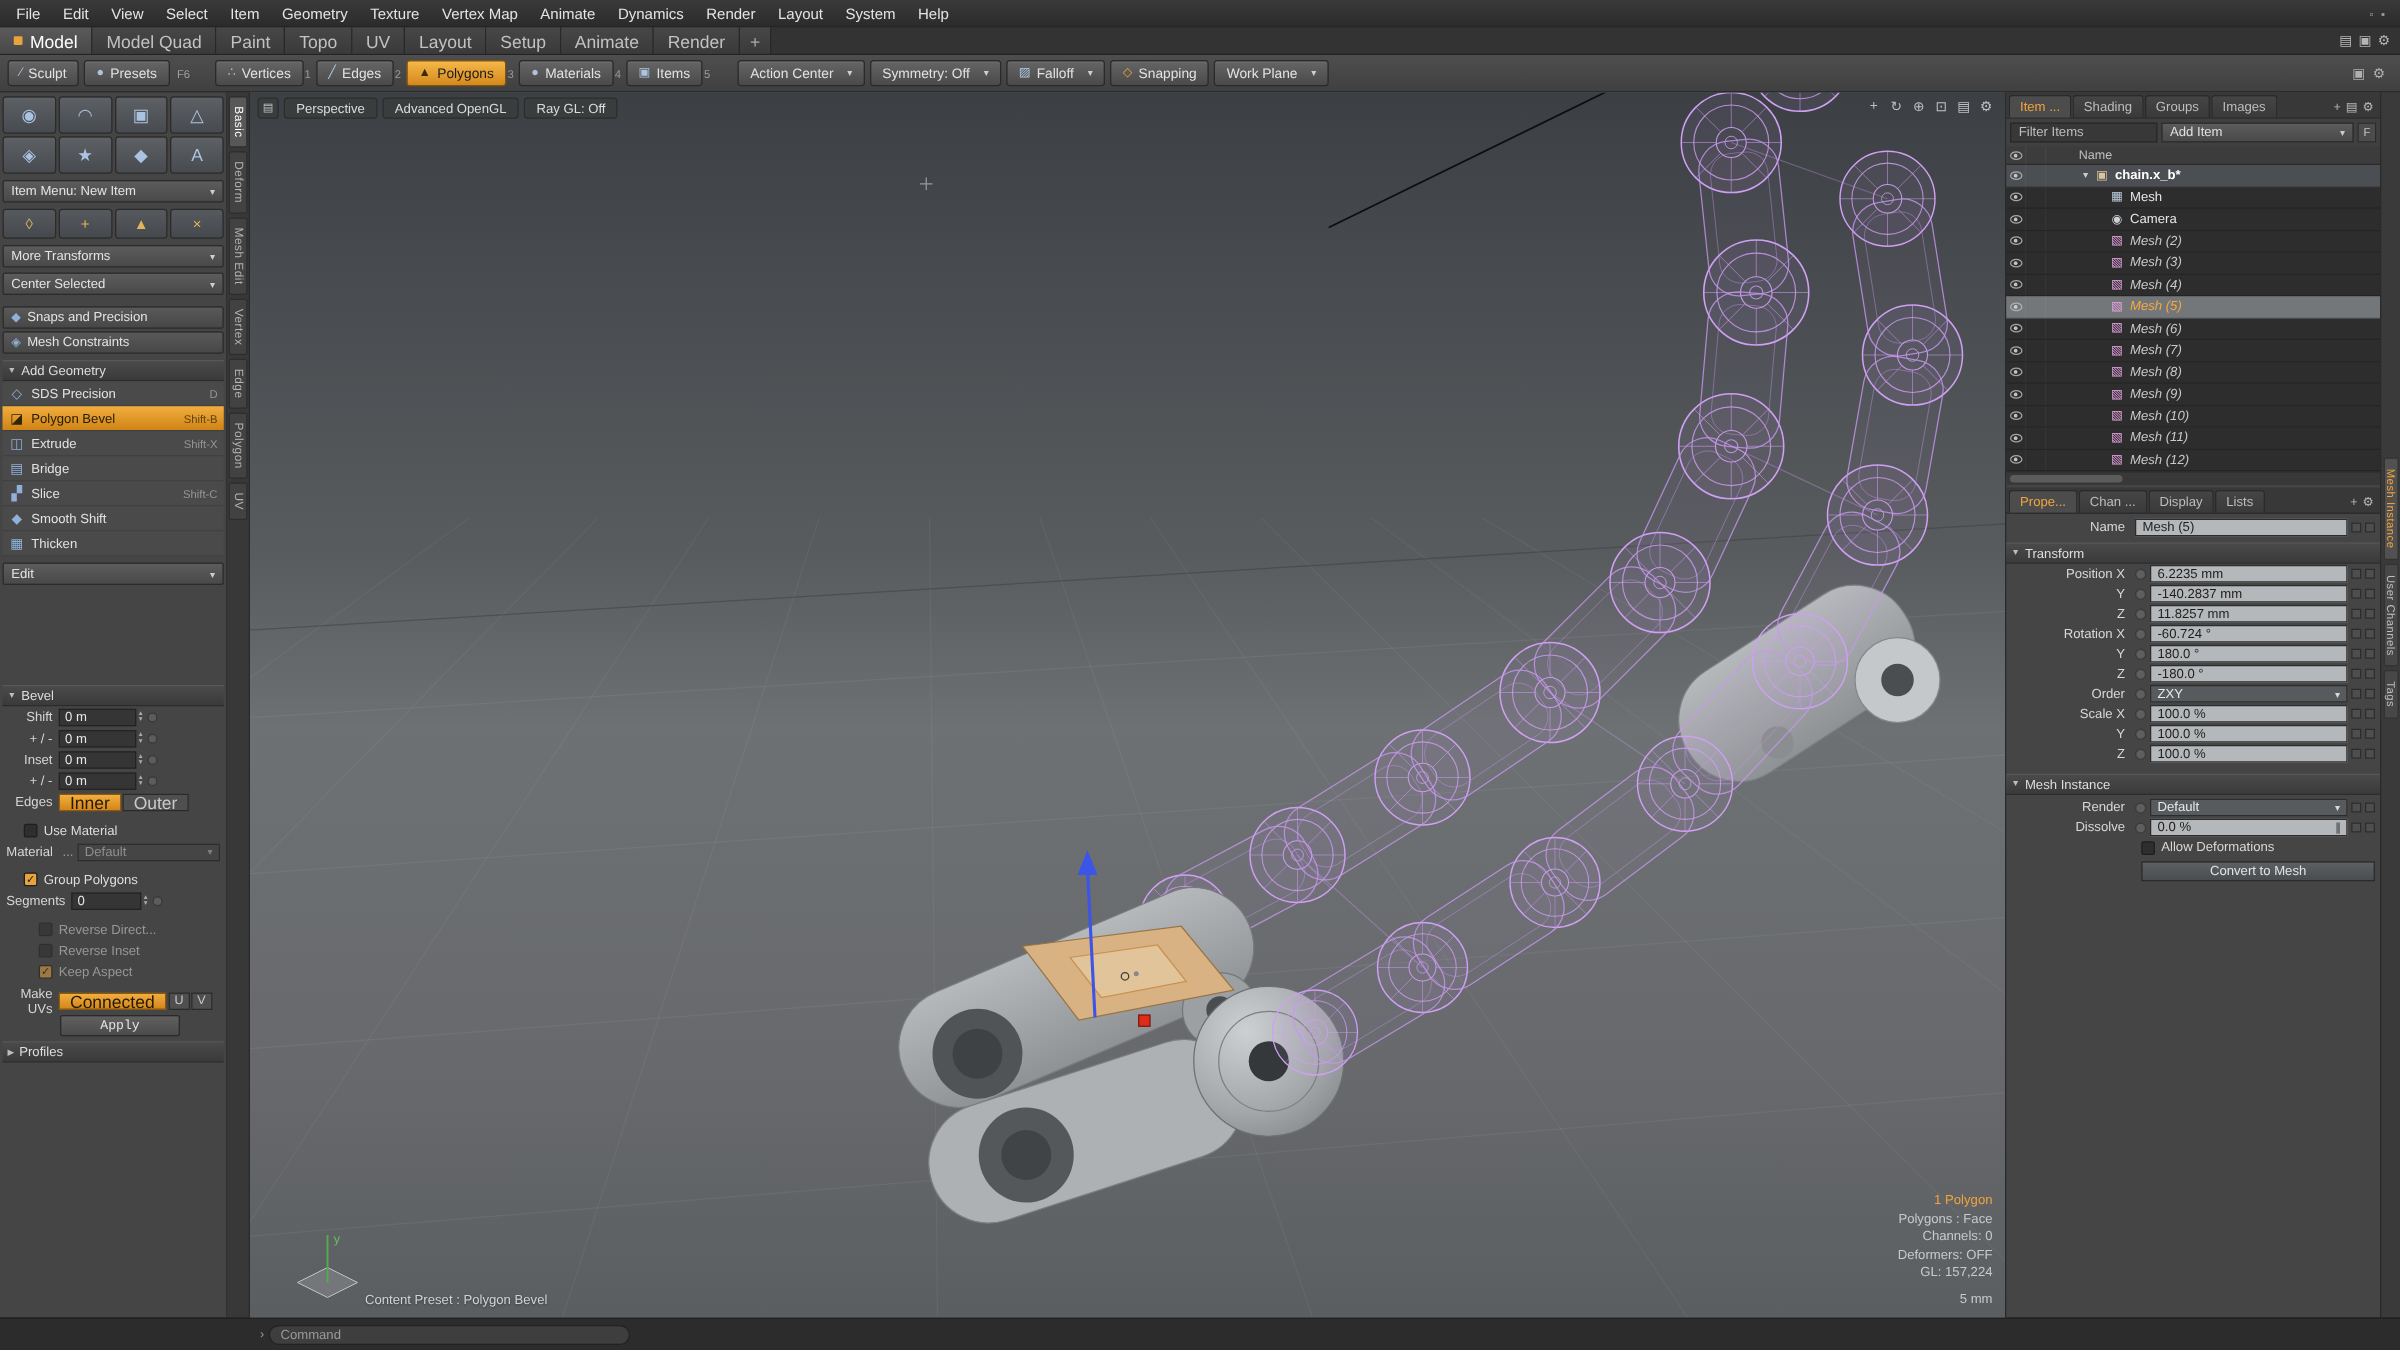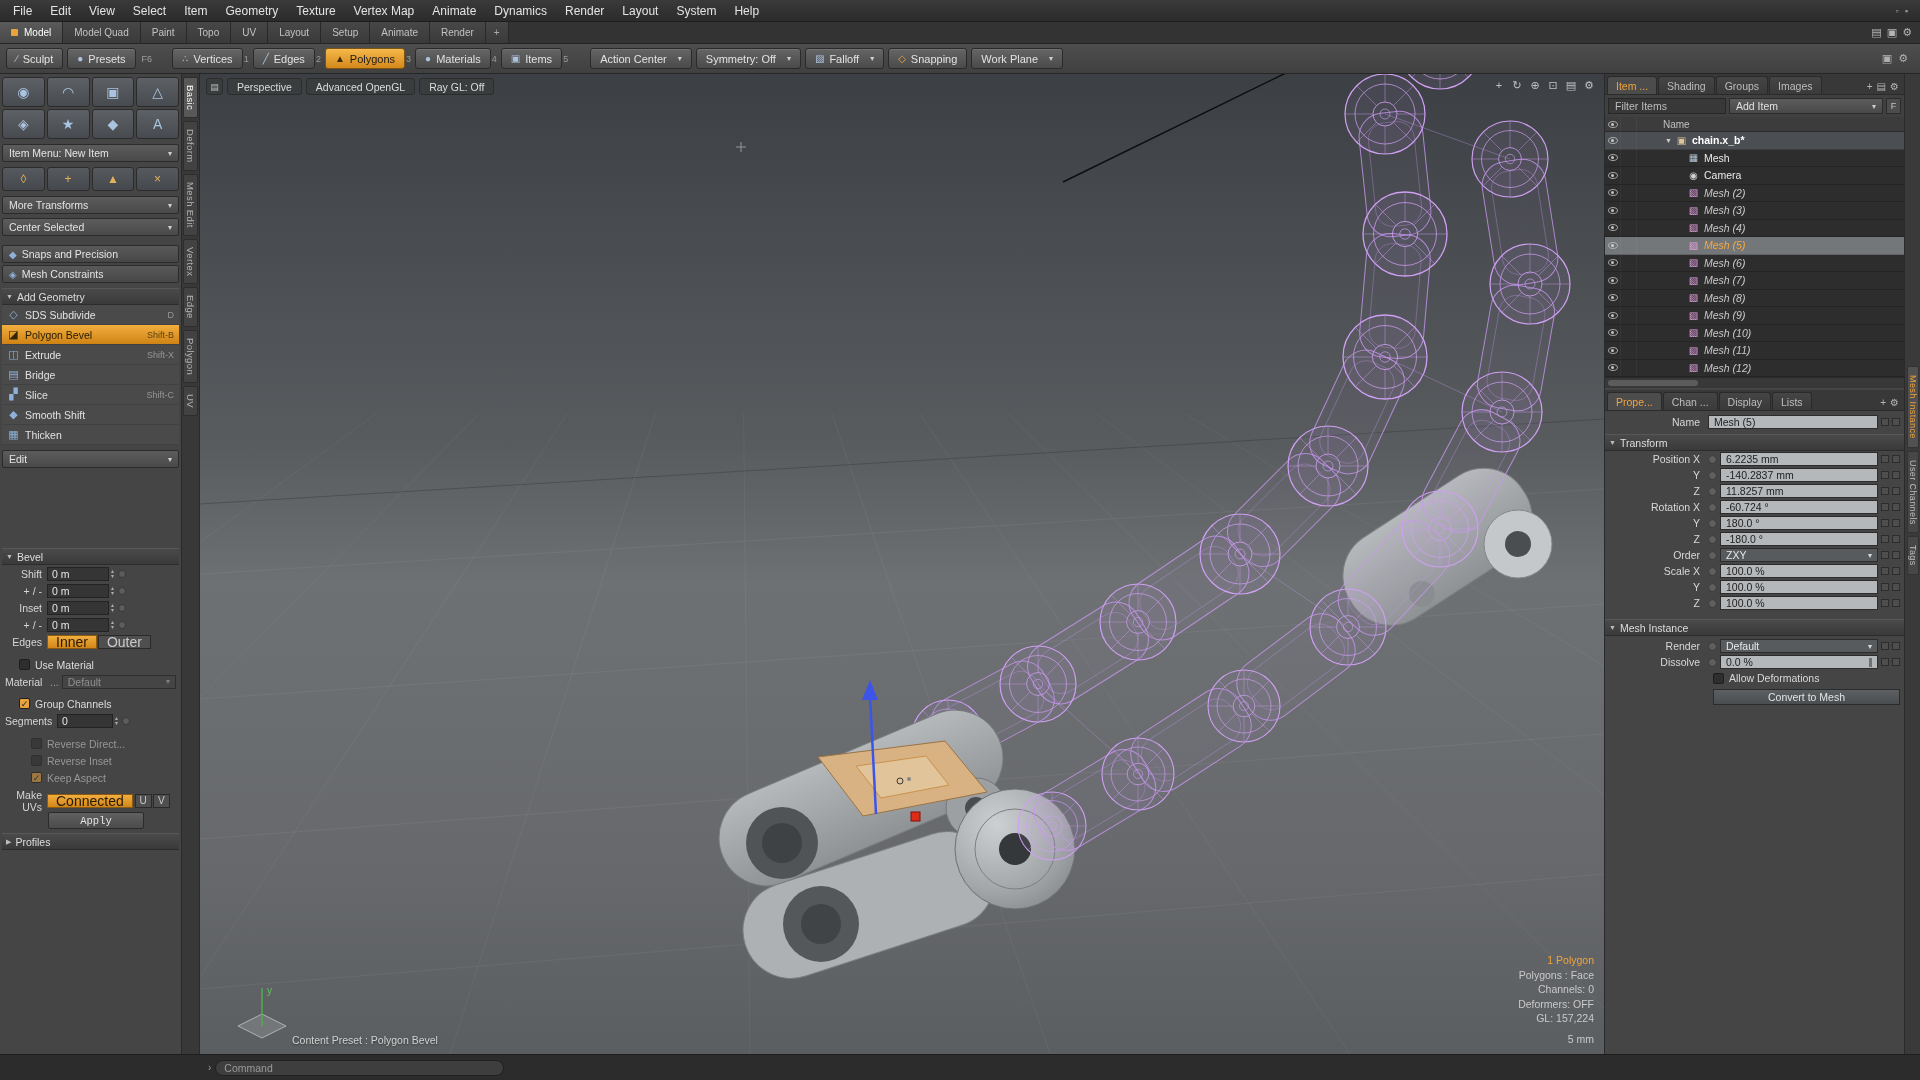--- a/index.html
+++ b/index.html
@@ -11,21 +11,21 @@
 .menubar{height:22px;background:linear-gradient(#3a3a3a,#2b2b2b);display:flex;align-items:center;
   border-bottom:1px solid #1f1f1f;padding:0 4px}
 .menu-items{display:flex;height:100%}
 .menu-item{display:flex;align-items:center;padding:0 9px;color:#e4e4e4;font-size:12px;cursor:default}
 .win-icons{margin-left:auto;display:flex;gap:6px;padding-right:8px;color:#9a9a9a;font-size:9px}
 
 
 .tabrow{height:22px;background:#333;display:flex;align-items:stretch;border-bottom:1px solid #242424}
 .tabs-holder{display:flex}
 .ltab{display:flex;align-items:center;padding:0 11px;background:linear-gradient(#474747,#3a3a3a);
-  border-right:1px solid #282828;color:#c2c2c2;font-size:10px}
+  border-right:1px solid #282828;color:#c2c2c2;font-size:14px}
 .ltab.active{background:linear-gradient(#5a5a5a,#484848);color:#fff}
 .ltab.active::before{content:"";width:7px;height:7px;background:#e8a33d;margin-right:6px;border-radius:1px}
 .ltab.addtab{padding:0 8px;color:#aaa}
 .tabrow-icons{margin-left:auto;display:flex;align-items:center;gap:5px;padding-right:8px;color:#b5b5b5;font-size:11px}
 
 
 .toolbar{height:30px;background:linear-gradient(#4e4e4e,#404040);border-bottom:1px solid #262626;
   display:flex;align-items:center;gap:4px;padding:0 6px}
 .tbtn{height:21px;display:inline-flex;align-items:center;gap:5px;padding:0 9px;
   background:linear-gradient(#656565,#4a4a4a);border:1px solid #2a2a2a;border-radius:3px;
@@ -398,21 +398,21 @@
           <span>Mesh Constraints</span>
         </div>
       <div class="sect">
           <span class="tri">▼</span>
           <span>Add Geometry</span>
         </div>
       <div class="tool-list">
 
           <div class="tool-row">
             <span class="tglyph">◇</span>
-            <span>SDS Subdivide</span>
+            <span>SDS Precision</span>
             <span class="tkey">D</span>
           </div>
 
           <div class="tool-row active">
             <span class="tglyph">◪</span>
             <span>Polygon Bevel</span>
             <span class="tkey">Shift-B</span>
           </div>
 
           <div class="tool-row">
@@ -520,21 +520,21 @@
         <span class="matdots">...</span>
         <span class="matdd">
             <span>Default</span>
             <span class="dda">▾</span>
           </span>
       </div>
       <div style="height:5px"></div>
       <div class="brow">
         <span style="width:14px"></span>
           <span class="cb checked"></span>
-        <span>Group Channels</span>
+        <span>Group Polygons</span>
       </div>
       <div class="brow">
         <span class="blabel" style="width:52px">Segments</span>
         <span class="bfield" style="width:56px">
             <span>0</span>
           </span>
         <span class="spin">
             <span>▴</span>
             <span>▾</span>
           </span>

